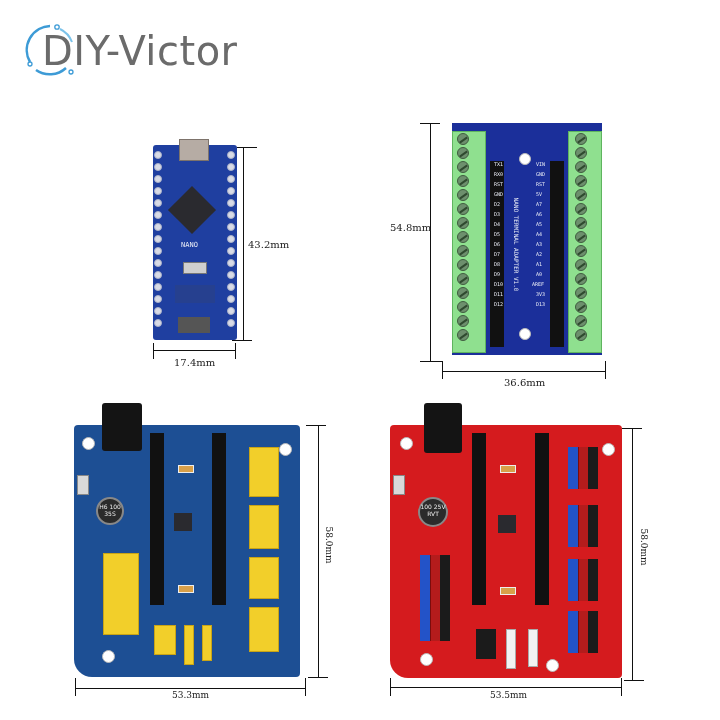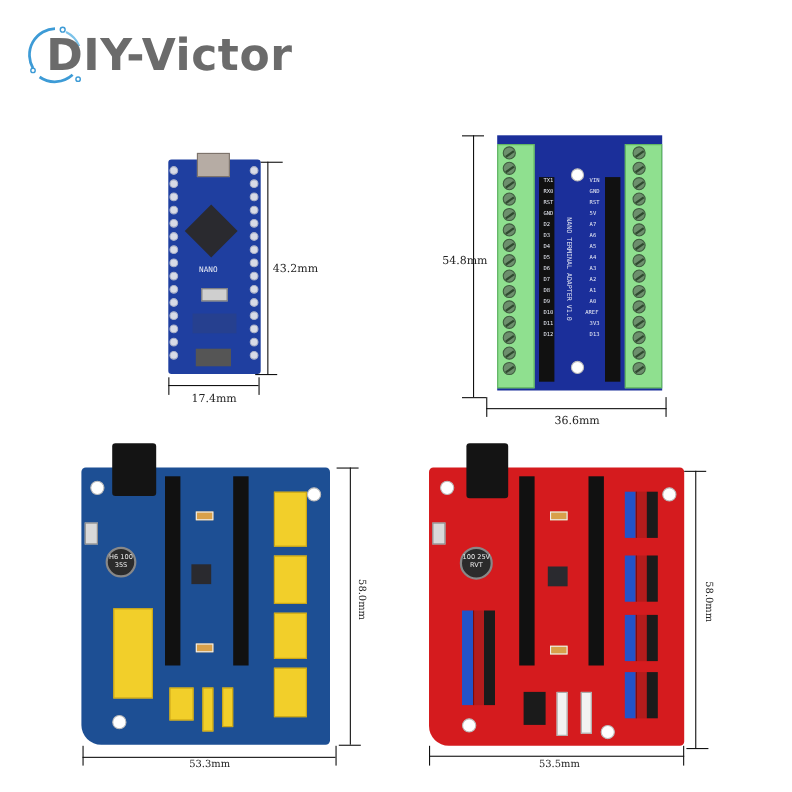--- a/index.html
+++ b/index.html
@@ -3,21 +3,21 @@
 <meta charset="utf-8">
 <style>
   * { box-sizing: border-box; margin: 0; padding: 0; }
   html, body { width: 720px; height: 720px; background: #ffffff; overflow: hidden; }
   body { position: relative; font-family: "DejaVu Sans", sans-serif; }
 
   
   .logo { position: absolute; left: 22px; top: 22px; width: 240px; height: 60px; }
   .logo-ring { position: absolute; left: 0; top: 0; width: 56px; height: 56px; }
   .logo-text { position: absolute; left: 20px; top: 6px; font-family: "DejaVu Sans", sans-serif;
-    font-size: 40px; color: #6b6b6b; letter-spacing: 0.5px; font-weight: bold; white-space: nowrap; }
+    font-size: 40px; color: #6b6b6b; letter-spacing: 0.5px; font-weight: normal; white-space: nowrap; }
 
   .abs { position: absolute; }
   .dim-label { position: absolute; font-family: "DejaVu Serif", serif; font-size: 10px; color: #222; white-space: nowrap; }
   .line { position: absolute; background: #111; }
 
   
   .nano { left: 153px; top: 145px; width: 84px; height: 195px; background: #1f3fa0; border-radius: 3px; }
   .pad { position: absolute; width: 8px; height: 8px; border-radius: 50%; background: #d8dbe6; border: 1px solid #a9b0c8; }
   .chip { position: absolute; background: #2a2a2f; }
   .silk { position: absolute; color: #e9ecf6; font-size: 5px; font-family: "DejaVu Sans Mono", monospace; white-space: nowrap; }
@@ -193,21 +193,21 @@
   <span class="silk" style="left:536px;top:261px;">A1</span>
   <span class="silk" style="left:536px;top:271px;">A0</span>
   <span class="silk" style="left:532px;top:281px;">AREF</span>
   <span class="silk" style="left:536px;top:291px;">3V3</span>
   <span class="silk" style="left:536px;top:301px;">D13</span>
 </div>
 
 <div class="line" style="left:430px;top:123px;width:1px;height:238px;"></div>
 <div class="line" style="left:420px;top:123px;width:20px;height:1px;"></div>
 <div class="line" style="left:420px;top:361px;width:22px;height:1px;"></div>
-<span class="dim-label" style="left:390px;top:232px;margin-left:12px;">54.8mm</span>
+<span class="dim-label" style="left:390px;top:222px;">54.8mm</span>
 <div class="line" style="left:442px;top:371px;width:164px;height:1px;"></div>
 <div class="line" style="left:442px;top:361px;width:1px;height:18px;"></div>
 <div class="line" style="left:605px;top:361px;width:1px;height:18px;"></div>
 <span class="dim-label" style="left:504px;top:377px;">36.6mm</span>
 
 <div class="shield blue">
   <div class="dc-jack" style="left:28px;top:-22px;width:40px;height:48px;"></div>
   <div class="mhole" style="left:8px;top:12px;"></div>
   <div class="mhole" style="left:205px;top:18px;"></div>
   <div class="mhole" style="left:28px;top:225px;"></div>

